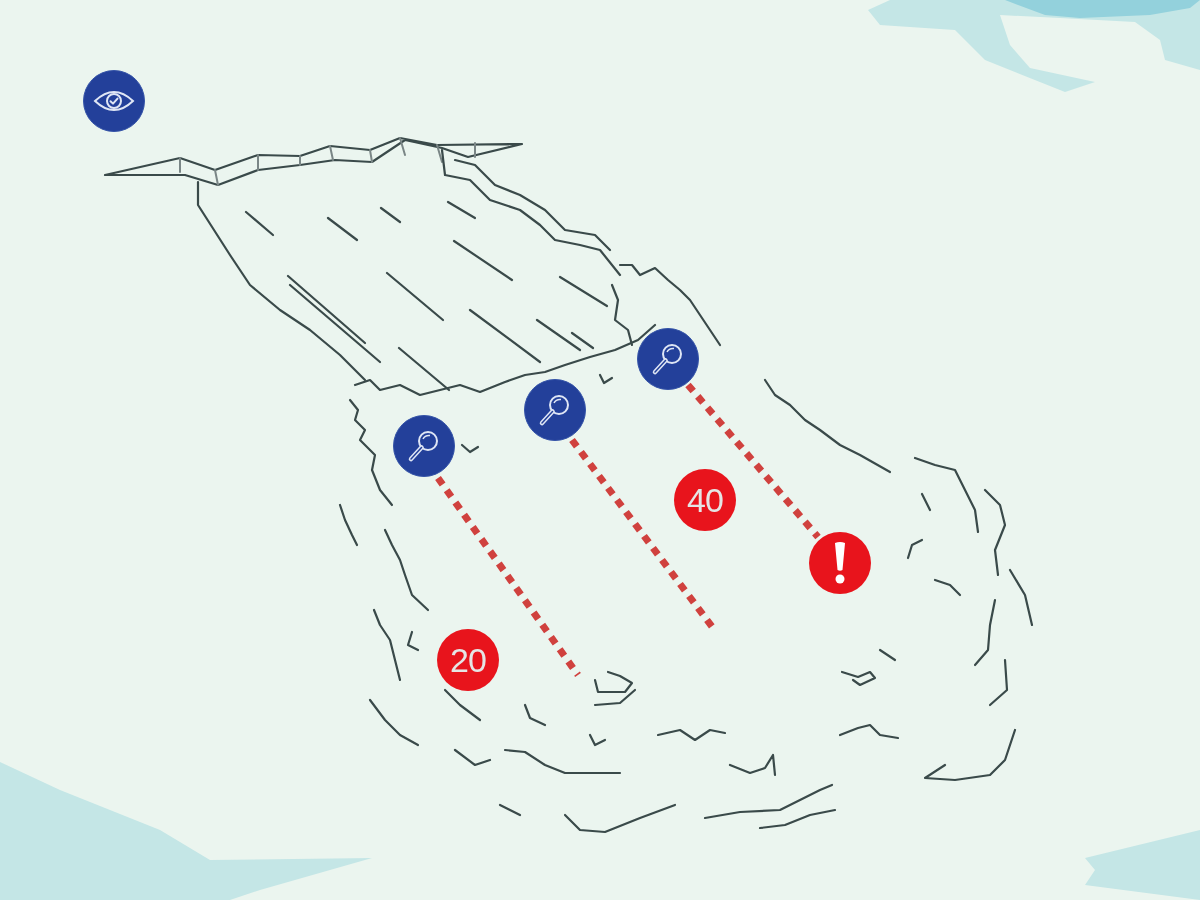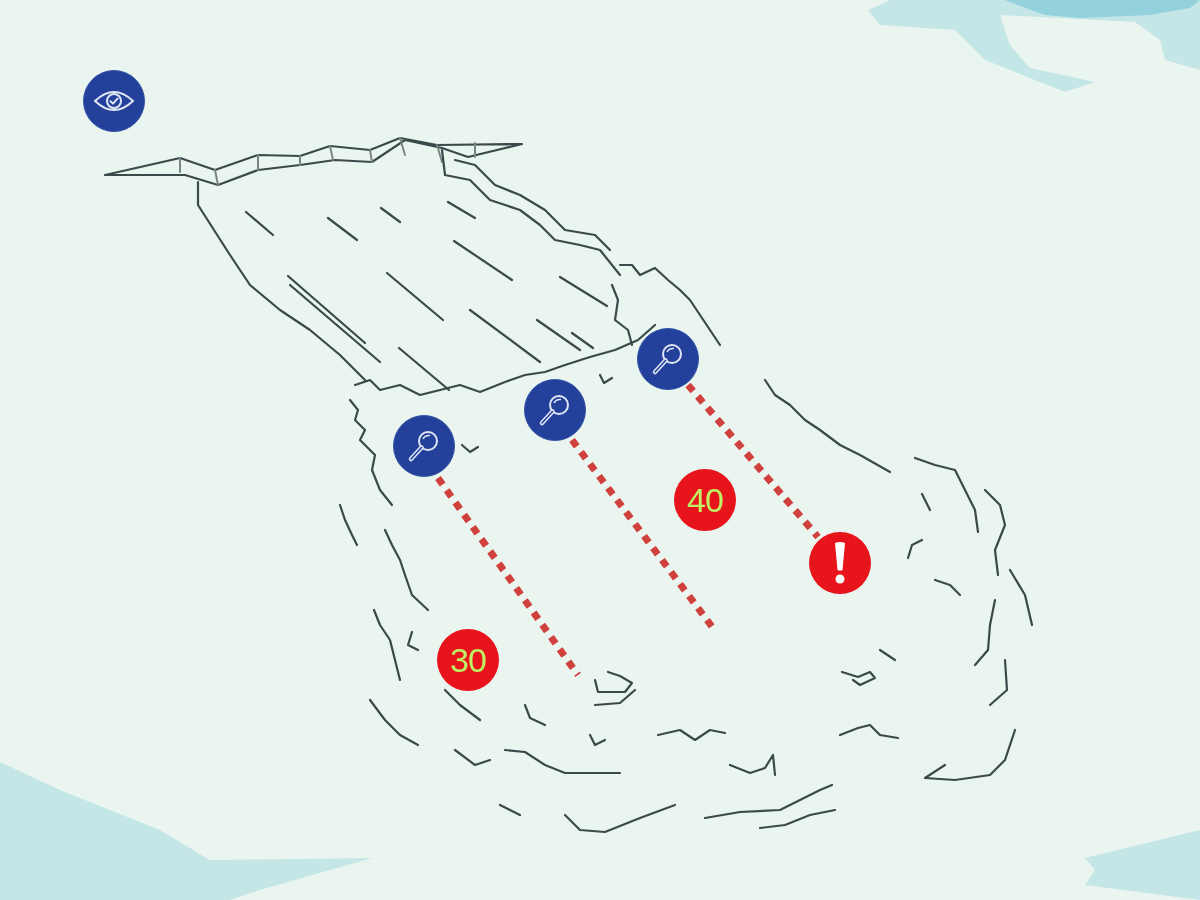--- a/index.html
+++ b/index.html
@@ -16,21 +16,21 @@
   .sketch-grey { fill: none; stroke: #7a8686; stroke-width: 2; stroke-linecap: round; }
   .route { fill: none; stroke: #d0413e; stroke-width: 7; stroke-dasharray: 8 7; }
 
   .marker {
     position: absolute; border-radius: 50%;
     display: flex; align-items: center; justify-content: center;
     box-sizing: border-box; cursor: pointer;
   }
   .marker.blue { background: #23409a; width: 62px; height: 62px; border: 1.5px solid #3554a8; }
   .marker.red { background: #e8141c; width: 62px; height: 62px; color: #fff; }
-  .marker .num { font-size: 34px; letter-spacing: -1px; color: #bef264; line-height: 1; }
+  .marker .num { font-size: 34px; letter-spacing: -1px; color: #e5e5e5; line-height: 1; }
   .marker svg { display: block; }
 </style>
 </head>
 <body>
 
 <svg class="map-canvas" viewBox="0 0 1200 900" xmlns="http://www.w3.org/2000/svg">
 
   <g>
     <path class="water" d="M868 10 L890 0 L1200 0 L1200 70 L1165 60 L1160 40 L1135 22 L1060 18 L1000 15 L1010 45 L1030 68 L1095 82 L1065 92 L985 60 L955 30 L880 25 Z"></path>
     <path class="water-deep" d="M1005 0 L1200 0 L1190 8 L1150 15 L1080 18 L1045 15 Z"></path>
@@ -135,21 +135,21 @@
 <div class="marker blue" style="left:637px; top:328px;">
   <svg width="36" height="36" viewBox="0 0 36 36">
     <circle cx="22" cy="13" r="9" fill="none" stroke="#dfe6f5" stroke-width="2"></circle>
     <path d="M17 11 Q19 7 24 7.5" fill="none" stroke="#dfe6f5" stroke-width="1.5"></path>
     <path d="M15.5 19.5 L5 31" stroke="#dfe6f5" stroke-width="4.5" stroke-linecap="round"></path>
     <path d="M15.5 19.5 L5 31" stroke="#23409a" stroke-width="1.5" stroke-linecap="round"></path>
   </svg>
 </div>
 
 <div class="marker red" style="left:437px; top:629px;">
-  <span class="num">30</span>
+  <span class="num">20</span>
 </div>
 <div class="marker red" style="left:674px; top:469px;">
   <span class="num">40</span>
 </div>
 
 <div class="marker red" style="left:809px; top:532px;">
   <svg width="20" height="46" viewBox="0 0 20 46">
     <path d="M5 3 Q10 1 15 3 L12.5 30 Q10 31.5 7.5 30 Z" fill="#fff"></path>
     <circle cx="10" cy="39" r="4.5" fill="#fff"></circle>
   </svg>

